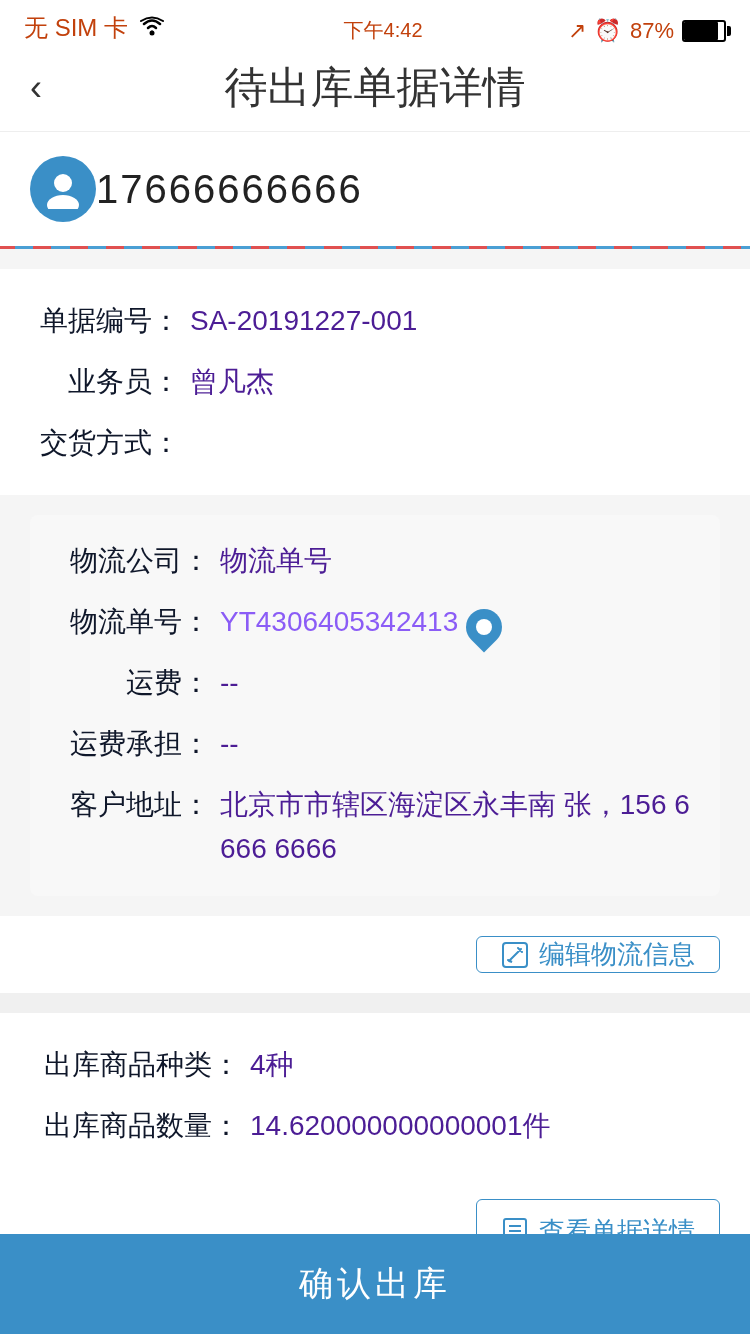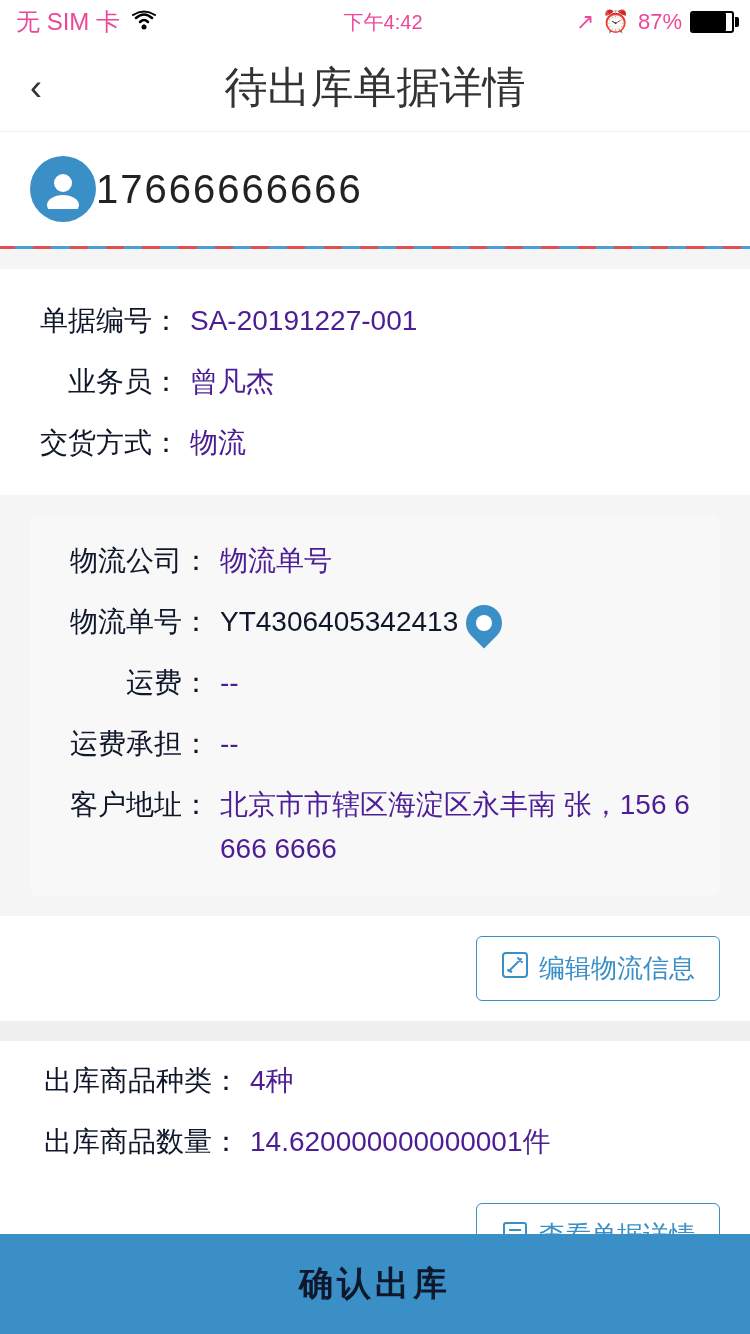--- a/index.html
+++ b/index.html
@@ -11,25 +11,25 @@
       background: #f5f5f5;
       color: #333;
       font-size: 28px;
     }
 
     
     .status-bar {
       height: 44px;
       background: #fff;
       display: flex;
-      align-items: center;
+      align-items: flex-end;
       justify-content: space-between;
-      padding: 0 16px;
+      padding: 0 24px;
       font-size: 24px;
-      color: #ec4899;
+      color: #c2410c;
     }
     .status-left { display: flex; align-items: center; gap: 10px; }
     .status-right { display: flex; align-items: center; gap: 8px; font-size: 22px; }
     .battery-icon {
       width: 44px; height: 22px; border: 2px solid #000; border-radius: 3px;
       position: relative; display: inline-flex; align-items: center;
     }
     .battery-icon::after {
       content: ''; position: absolute; right: -7px; top: 50%; transform: translateY(-50%);
       width: 4px; height: 10px; background: #000; border-radius: 0 2px 2px 0;
@@ -109,23 +109,23 @@
       text-align: right;
       margin-right: 10px;
       flex-shrink: 0;
     }
     .info-value {
       color: #4c1d95;
       flex: 1;
       word-break: break-all;
     }
     .info-value.tracking {
-      color: #0f172a;
-      display: flex;
-      align-items: center;
+      color: #8b5cf6;
+      display: flex;
+      align-items: flex-end;
       gap: 8px;
     }
     .location-icon {
       width: 36px; height: 36px;
       background: #3a8fc7;
       border-radius: 50% 50% 50% 0;
       transform: rotate(-45deg);
       flex-shrink: 0;
       cursor: pointer;
     }
@@ -146,43 +146,44 @@
 
     
     .action-row {
       display: flex;
       justify-content: flex-end;
       padding: 20px 30px;
       background: #fff;
     }
     .edit-btn {
       display: flex;
+      align-items: center;
       gap: 10px;
       border: 1px solid #3a8fc7;
       border-radius: 6px;
-      padding: 14px 24px;
+      padding: 0 24px;
       color: #3a8fc7;
       font-size: 26px;
       cursor: pointer;
       background: #fff;
     }
     .edit-icon-svg {
       width: 28px; height: 28px;
     }
 
     
     .section-divider {
       height: 20px;
       background: #f0f0f0;
     }
 
     
     .goods-section {
       background: #fff;
-      padding: 18px 30px;
+      padding: 30px 30px;
     }
 
     
     .view-detail-btn {
       display: flex;
       align-items: center;
       gap: 10px;
       border: 1px solid #3a8fc7;
       border-radius: 6px;
       padding: 14px 24px;
@@ -205,23 +206,23 @@
       left: 0;
       width: 750px;
       height: 100px;
       background: #3a8fc7;
       display: flex;
       align-items: center;
       justify-content: center;
       cursor: pointer;
     }
     .confirm-btn-text {
-      color: #0f172a;
+      color: #ffffff;
       font-size: 34px;
-      font-weight: 700;
+      font-weight: 400;
       letter-spacing: 4px;
     }
   </style>
 </head>
 <body>
 
 <div class="status-bar">
   <div class="status-left">
     <span>无 SIM 卡</span>
     <span>
@@ -264,21 +265,20 @@
   <div class="info-row">
     <span class="info-label">单据编号：</span>
     <span class="info-value">SA-20191227-001</span>
   </div>
   <div class="info-row">
     <span class="info-label">业务员：</span>
     <span class="info-value">曾凡杰</span>
   </div>
   <div class="info-row">
     <span class="info-label">交货方式：</span>
-    <span class="info-value">物流</span>
   </div>
 </div>
 
 <div class="logistics-card">
   <div class="info-row">
     <span class="info-label">物流公司：</span>
     <span class="info-value">物流单号</span>
   </div>
   <div class="info-row">
     <span class="info-label">物流单号：</span>

